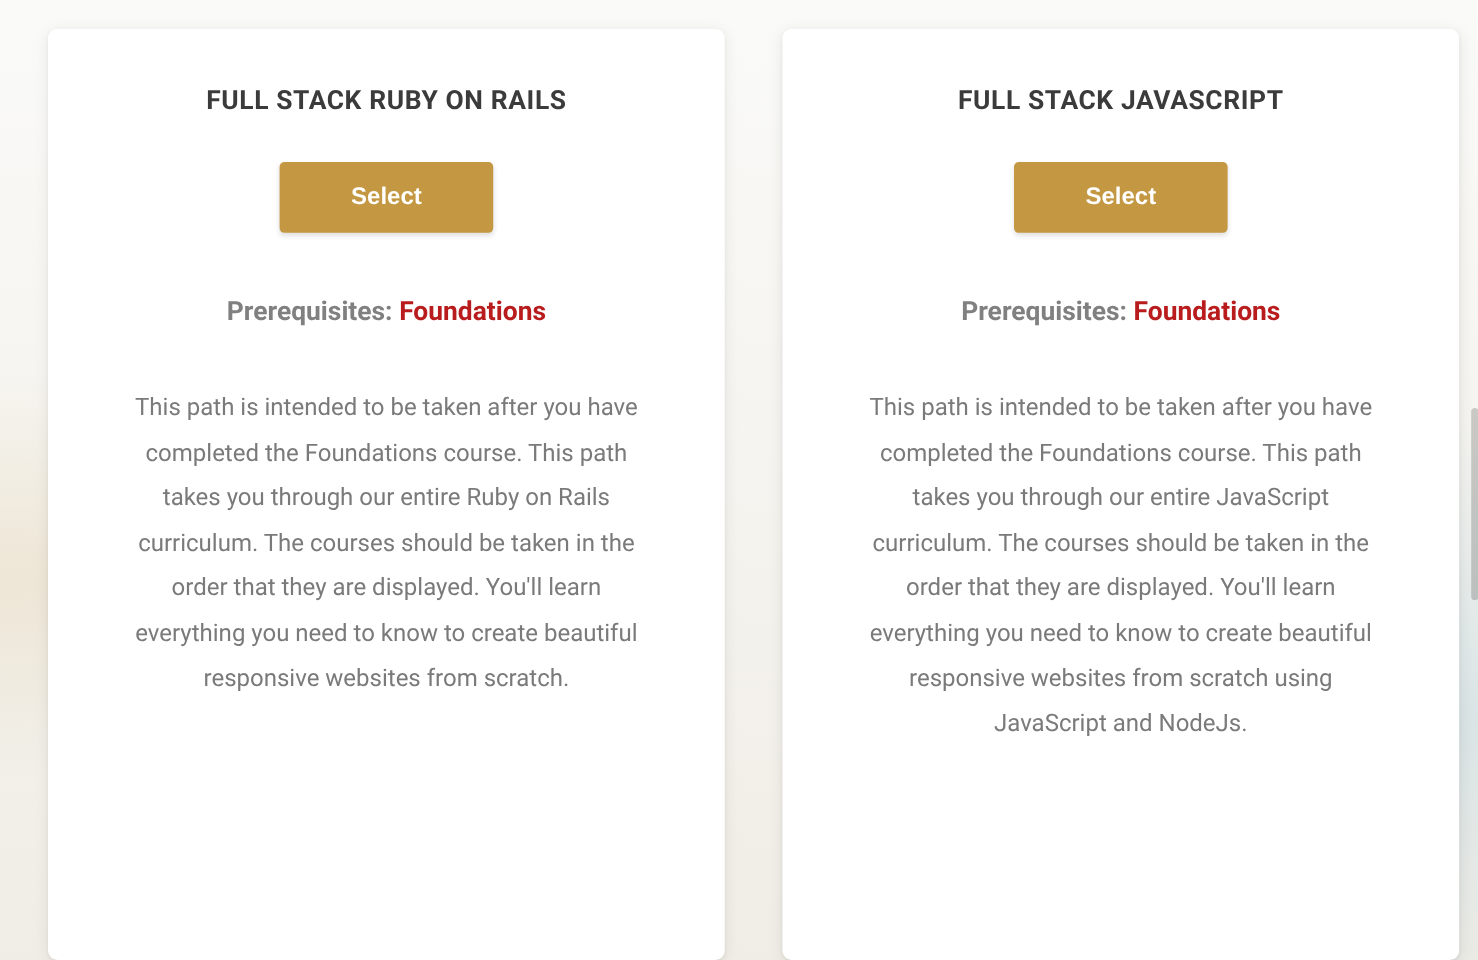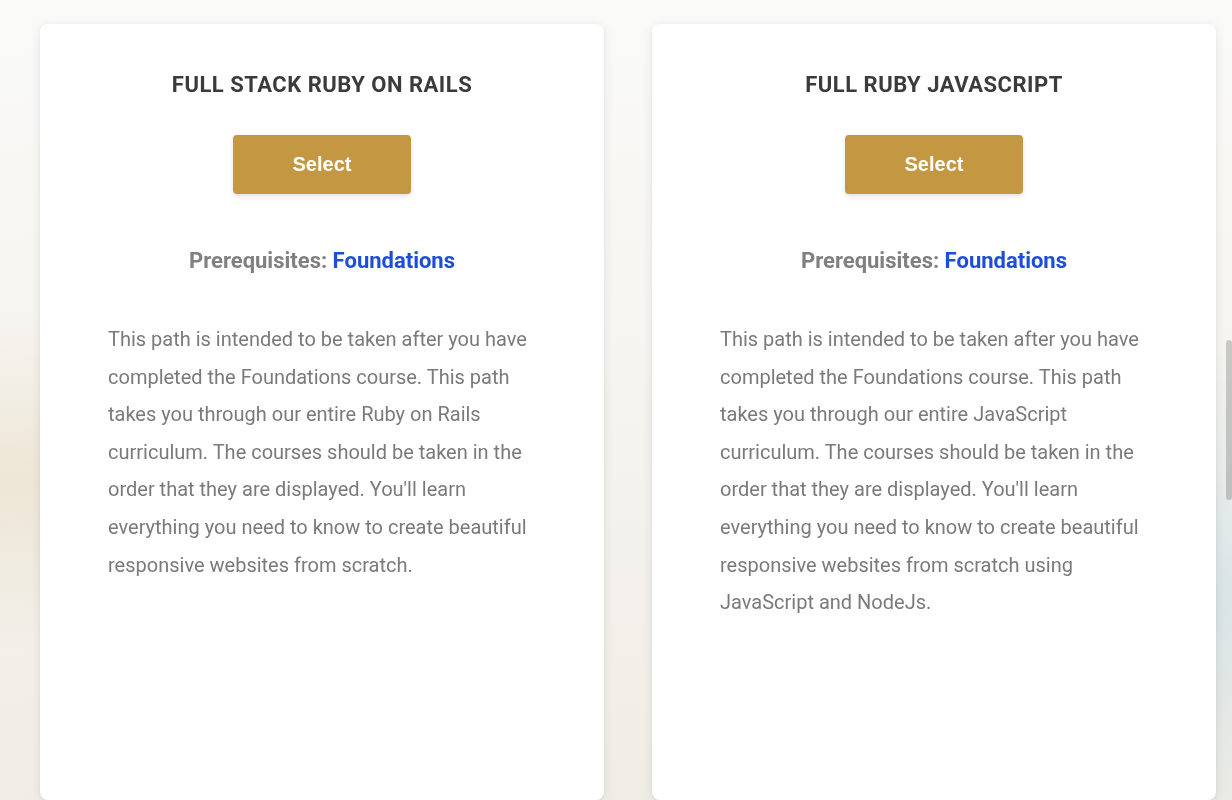--- a/index.html
+++ b/index.html
@@ -71,29 +71,29 @@
     
     .prereq-line {
       font-size: 22px;
       font-weight: 700;
       color: #808080;
       text-align: center;
       margin-bottom: 48px;
     }
     
     .prereq-link {
-      color: #1d4ed8;
+      color: #b91c1c;
       cursor: pointer;
     }
     
     .description {
       font-size: 20px;
       line-height: 1.88;
       color: #7a7a7a;
-      text-align: left;
+      text-align: center;
       width: 100%;
       font-weight: 400;
     }
     
     .scrollbar-track {
       position: absolute;
       right: 0;
       top: 340px;
       width: 6px;
       height: 160px;
@@ -118,21 +118,21 @@
   <div class="path-card">
     <h2 class="card-title">FULL STACK RUBY ON RAILS</h2>
     <button class="select-button">Select</button>
     <div class="prereq-line">
       <span>Prerequisites: </span><span class="prereq-link">Foundations</span>
     </div>
     <p class="description">This path is intended to be taken after you have completed the Foundations course. This path takes you through our entire Ruby on Rails curriculum. The courses should be taken in the order that they are displayed. You'll learn everything you need to know to create beautiful responsive websites from scratch.</p>
   </div>
 
   <div class="path-card">
-    <h2 class="card-title">FULL RUBY JAVASCRIPT</h2>
+    <h2 class="card-title">FULL STACK JAVASCRIPT</h2>
     <button class="select-button">Select</button>
     <div class="prereq-line">
       <span>Prerequisites: </span><span class="prereq-link">Foundations</span>
     </div>
     <p class="description">This path is intended to be taken after you have completed the Foundations course. This path takes you through our entire JavaScript curriculum. The courses should be taken in the order that they are displayed. You'll learn everything you need to know to create beautiful responsive websites from scratch using JavaScript and NodeJs.</p>
   </div>
 
 </div>
 
 <div class="scrollbar-track">

